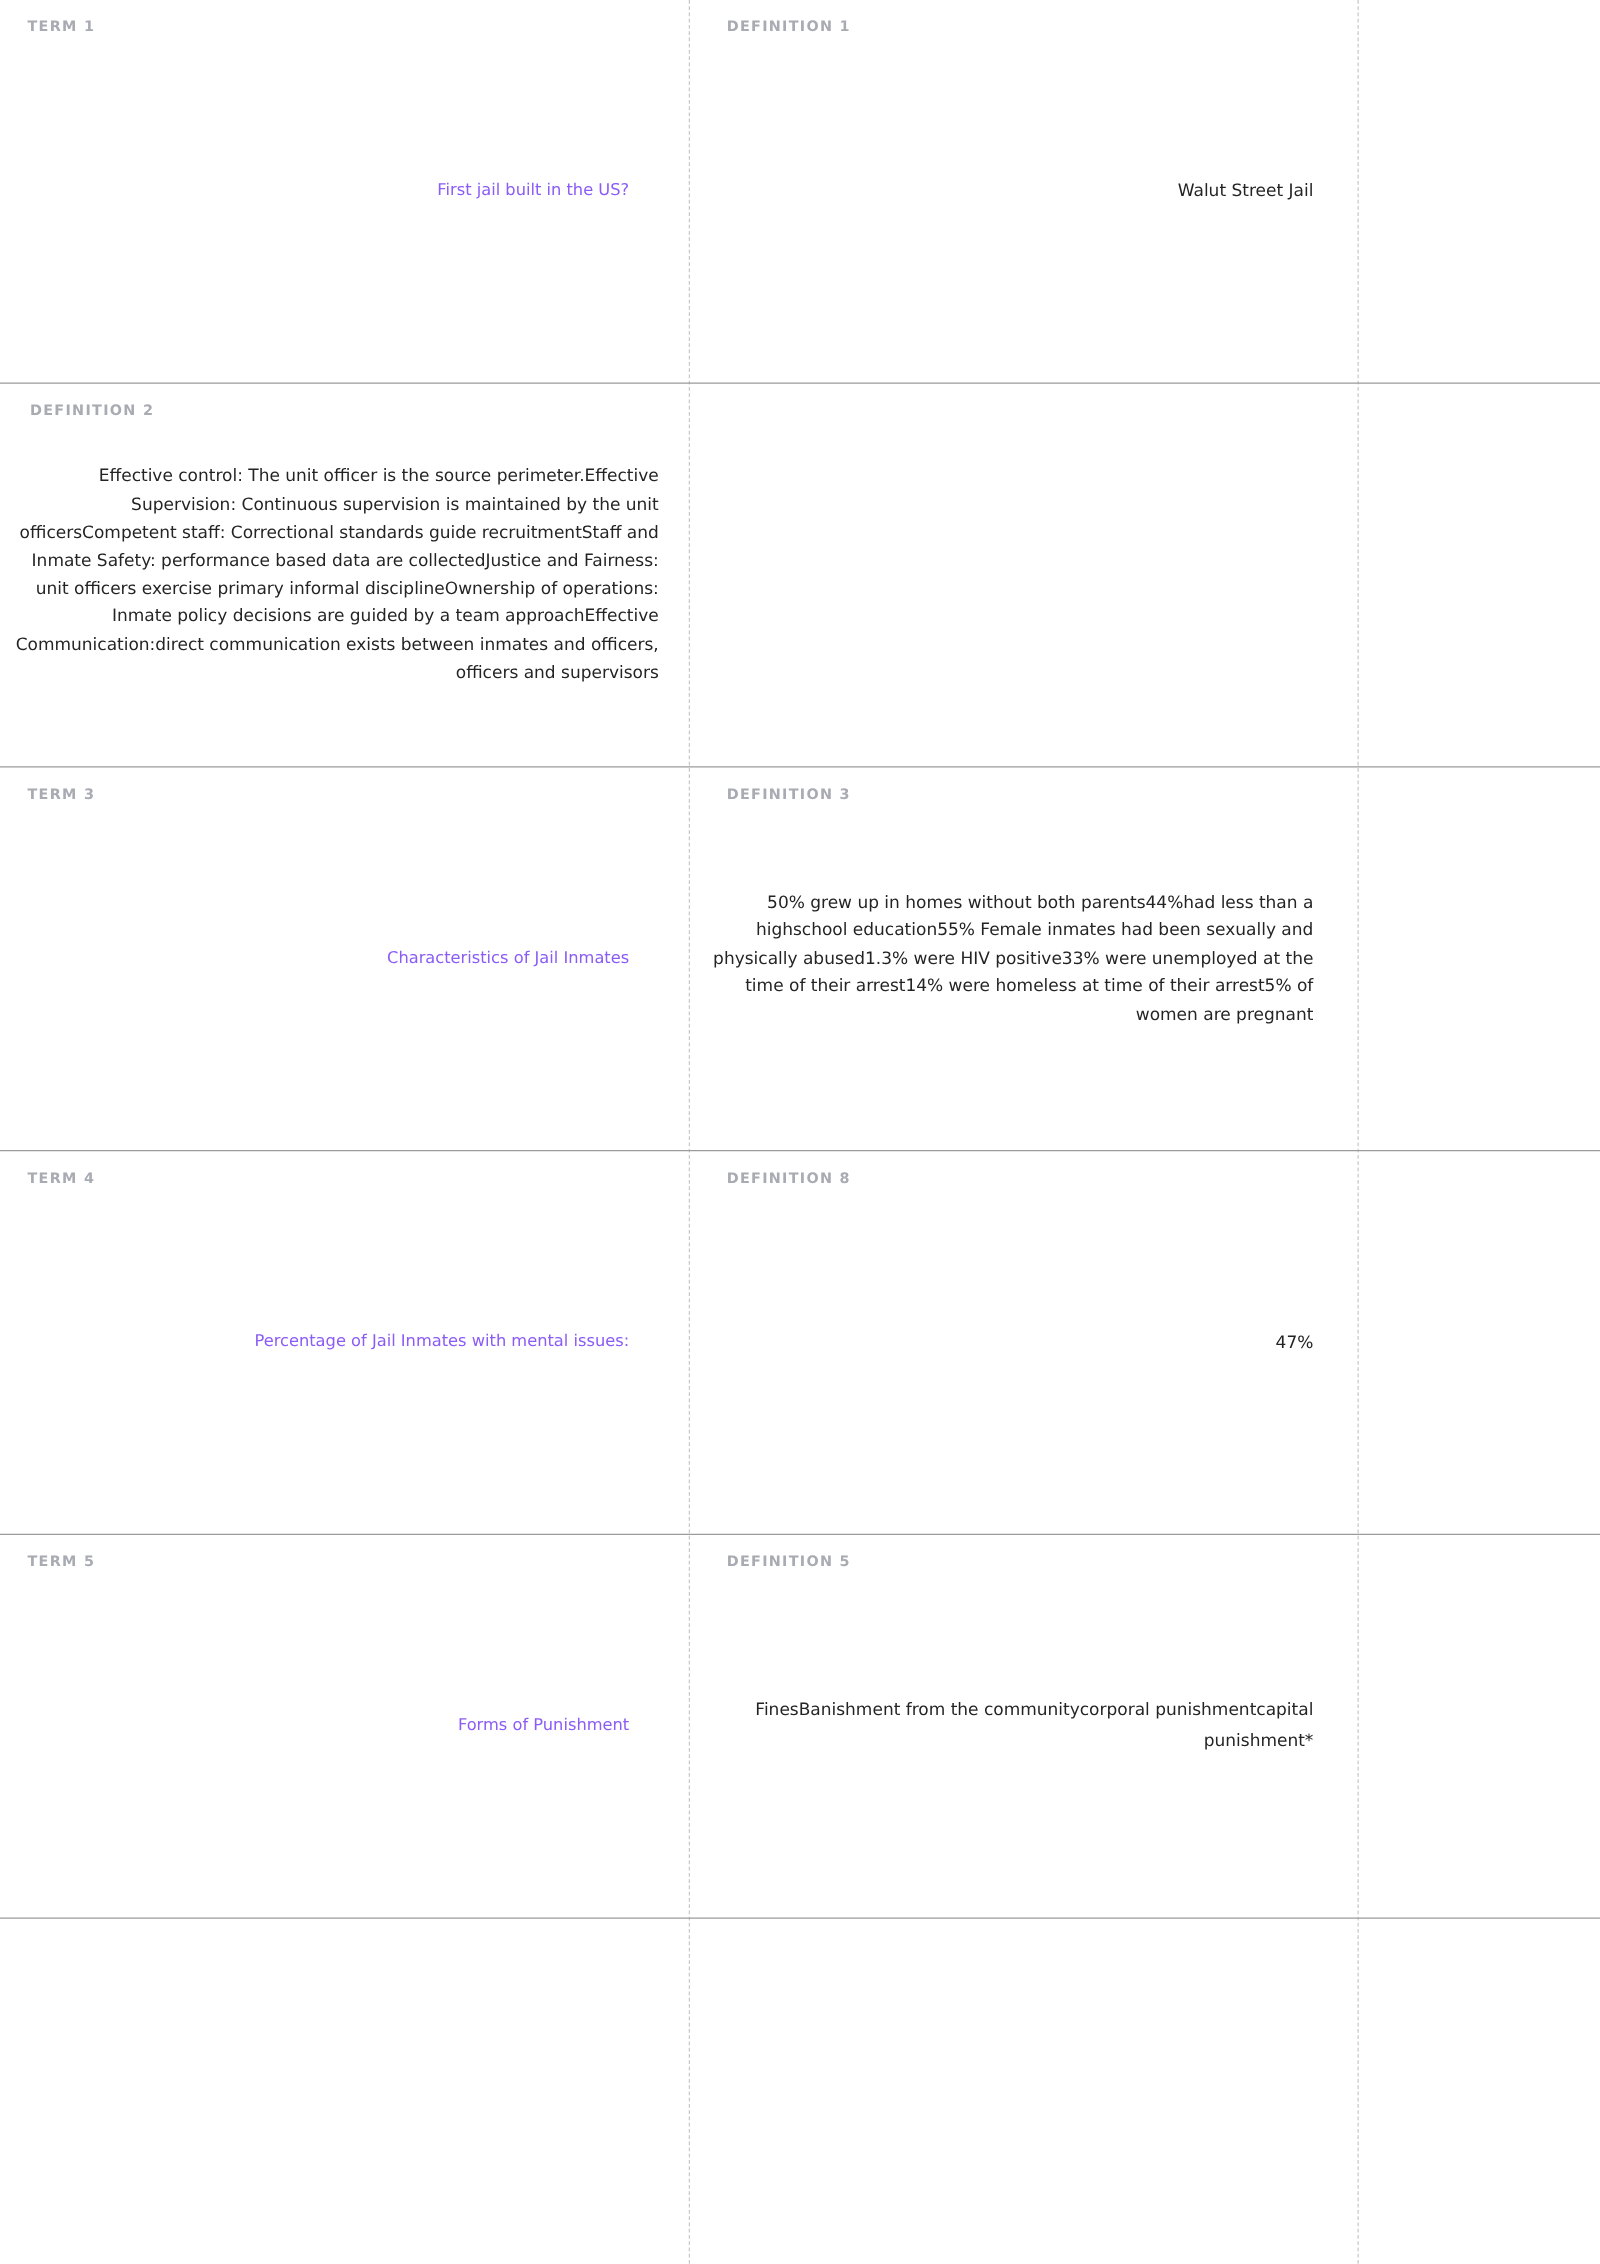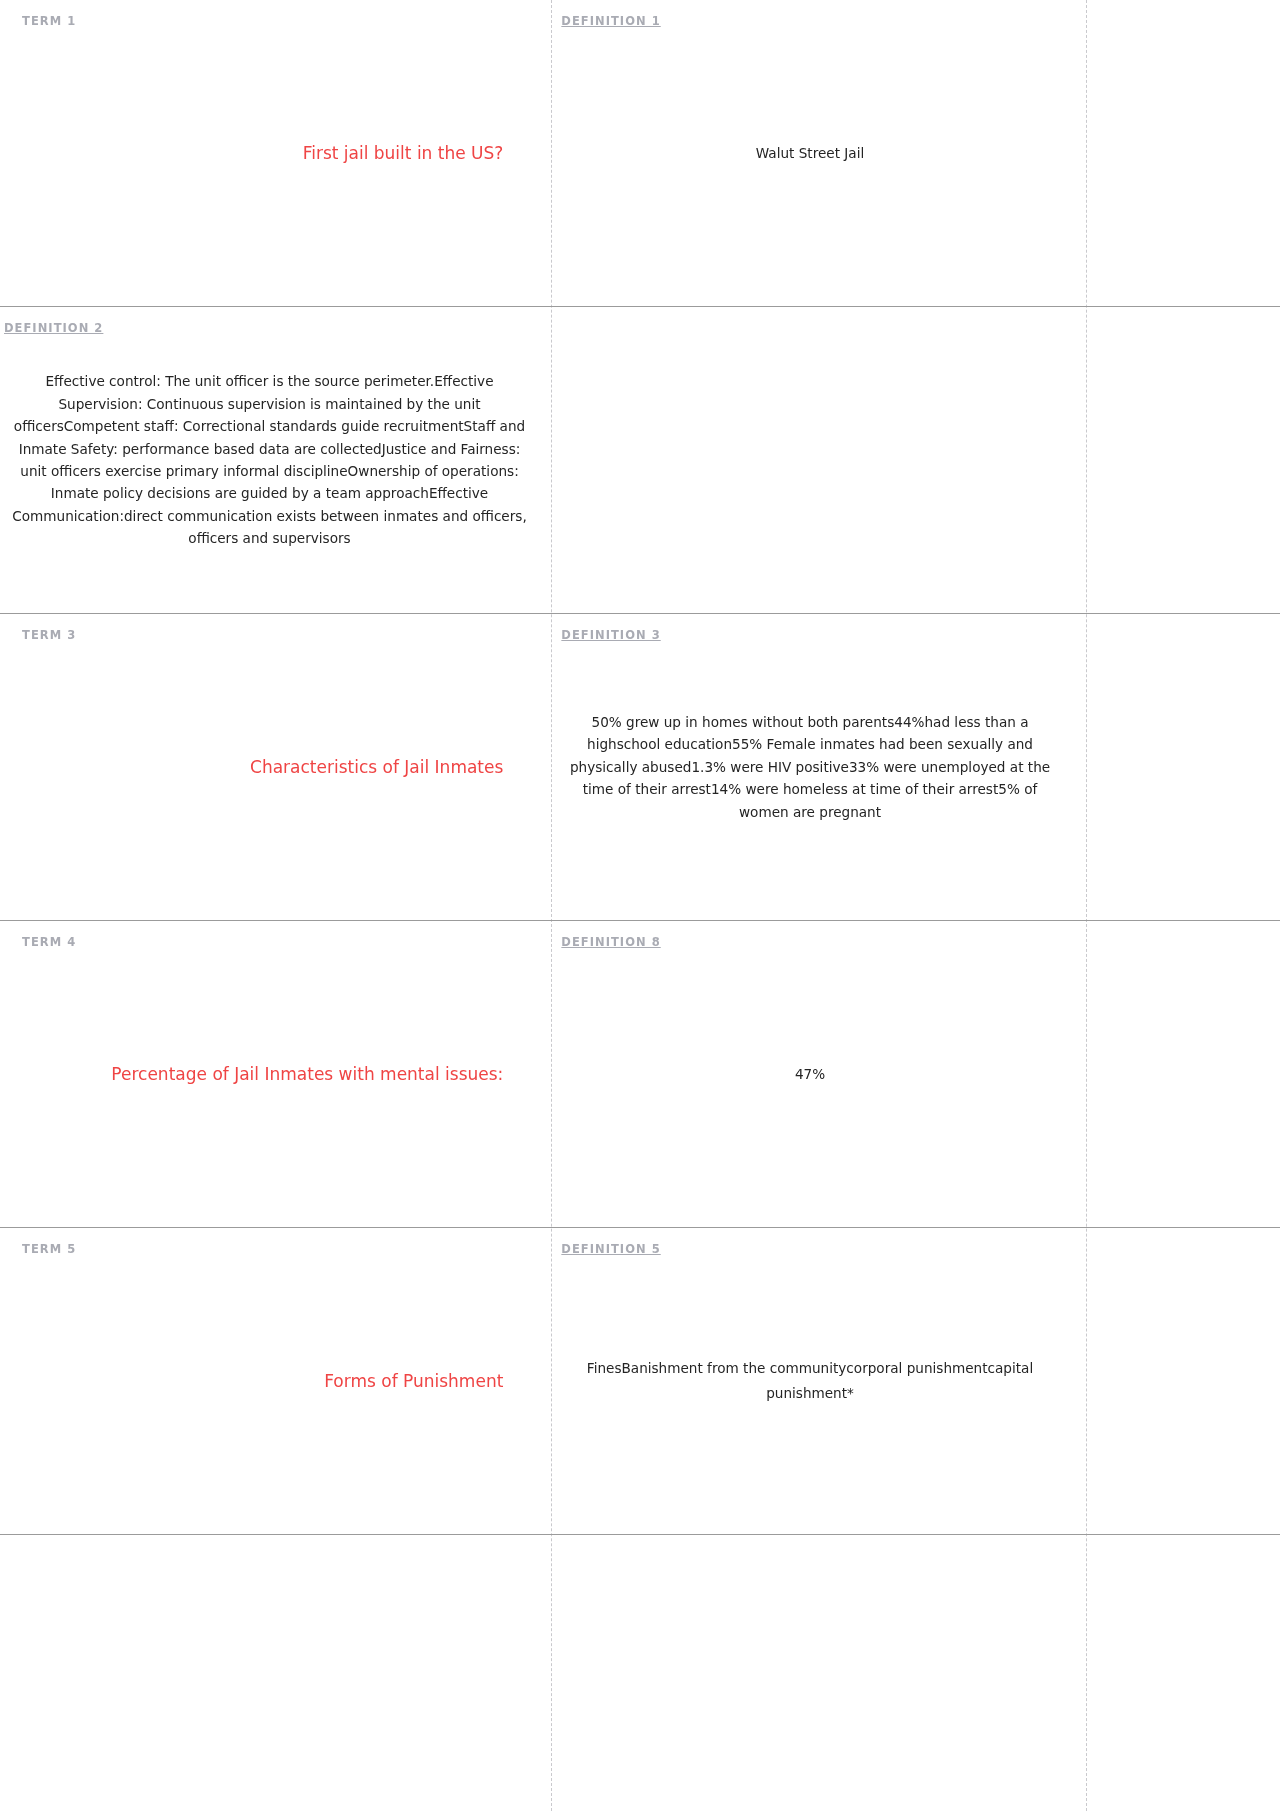--- a/index.html
+++ b/index.html
@@ -69,42 +69,42 @@
     position: absolute;
     top: 16px;
     font-size: 11.5px;
     font-weight: bold;
     letter-spacing: 0.09em;
     color: #a9abb3;
     line-height: 1;
     white-space: nowrap;
   }
   .cell-term .slot-label { left: 22px; }
-  .cell-def  .slot-label { left: 4px; text-decoration: underline; }
+  .cell-def  .slot-label { left: 24px; }
 
   .term-text {
-    font-size: 17px;
+    font-size: 13px;
     line-height: 1.35;
-    color: #ef4444;
+    color: #8b5cf6;
     text-align: right;
     font-weight: normal;
     word-wrap: break-word;
   }
   
   .term-text.narrow {
     max-width: 320px;
     margin-left: auto;
     text-align: left;
   }
 
   .def-text {
     font-size: 13.6px;
     line-height: 1.65;
     color: #242424;
-    text-align: center;
+    text-align: right;
     word-wrap: break-word;
   }
   .def-text.loose {
     line-height: 1.85;
   }
 </style>
 </head>
 <body>
 
 <div class="sheet">

